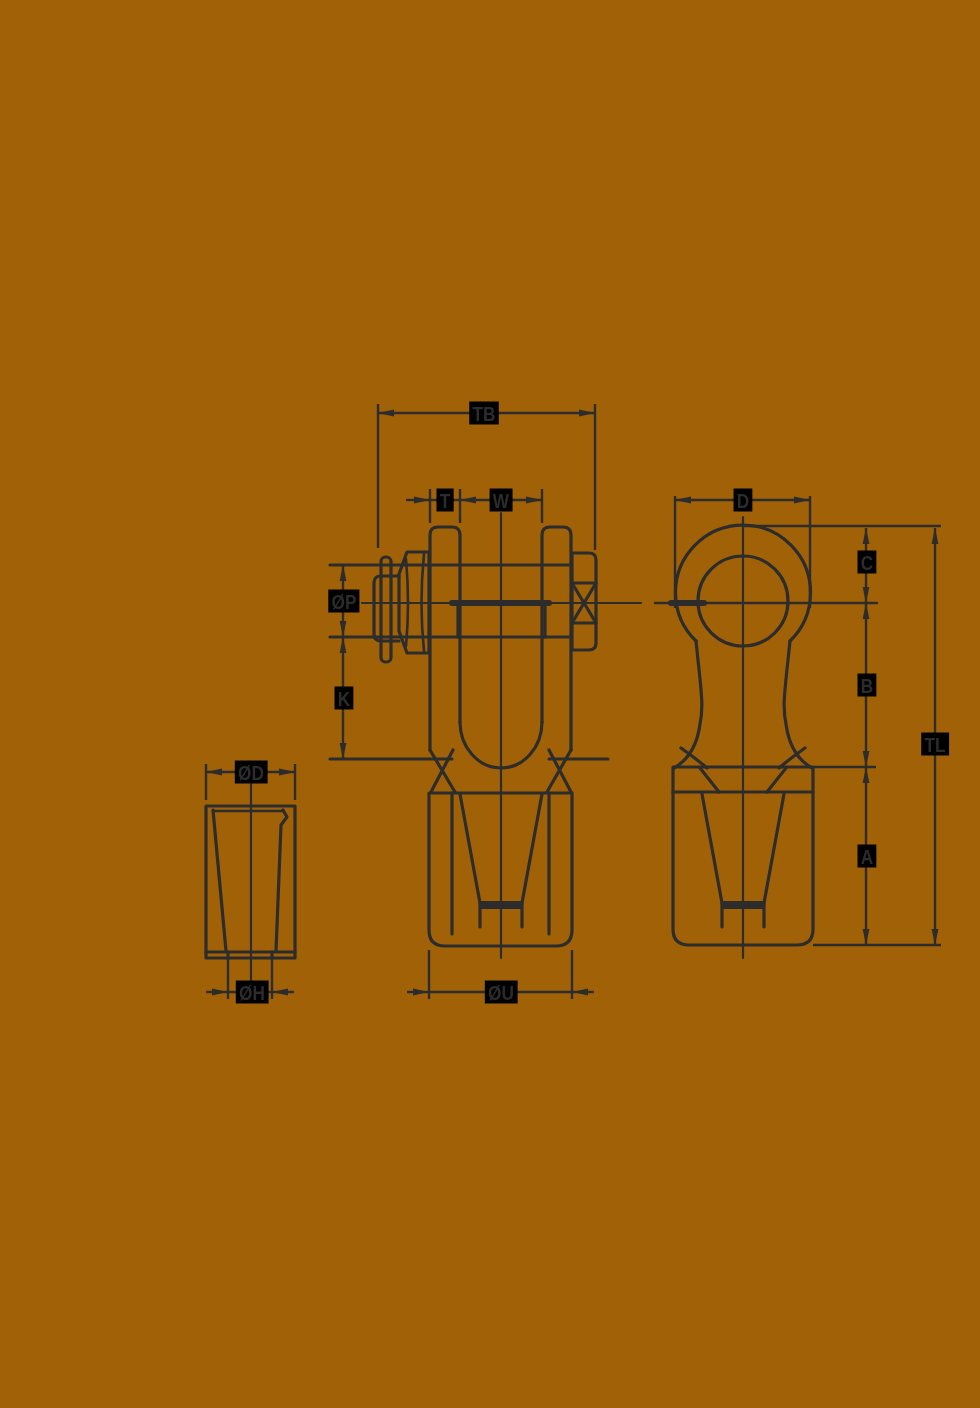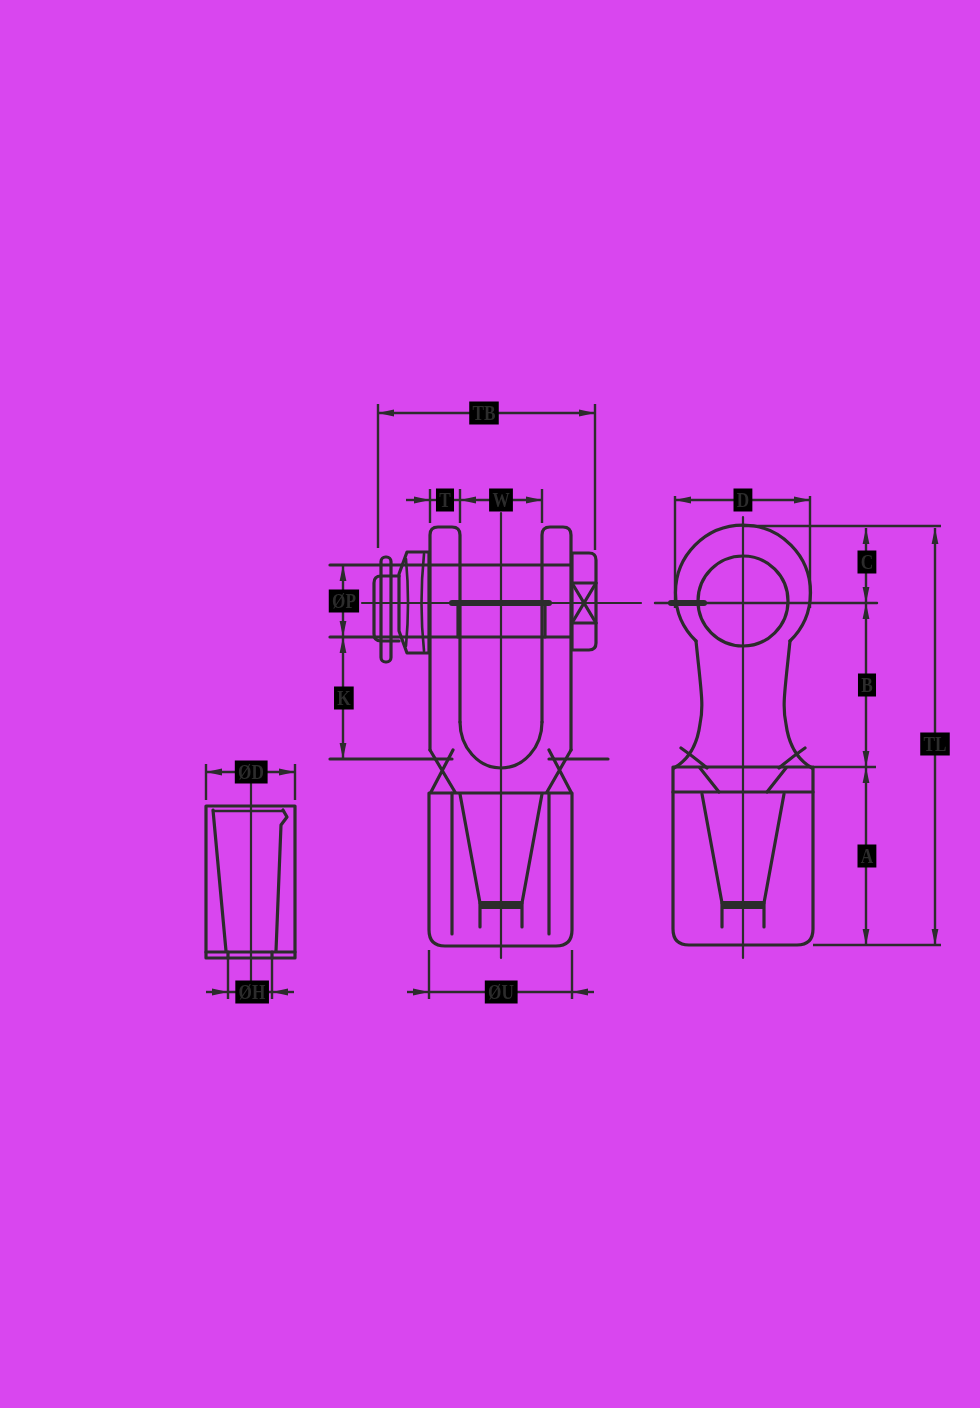--- a/index.html
+++ b/index.html
@@ -1,21 +1,21 @@
 <!DOCTYPE html>
 <html><head>
 <meta charset="utf-8">
 <style>
   html,body{margin:0;padding:0;background:#000;}
   .stage{
     position:relative;
     width:980px;height:1408px;
-    background:#d946ef;
+    background:#a16207;
     overflow:hidden;
-    font-family:Liberation Serif, serif;
+    font-family:Liberation Sans, sans-serif;
   }
   .stage svg{position:absolute;left:0;top:0;}
   .dim-label{
     position:absolute;
     transform:translate(-50%,-50%) scaleX(0.82);
     color:#2c2c2c;
     background:#000000;
     font-weight:bold;
     font-size:21px;
     line-height:1;

